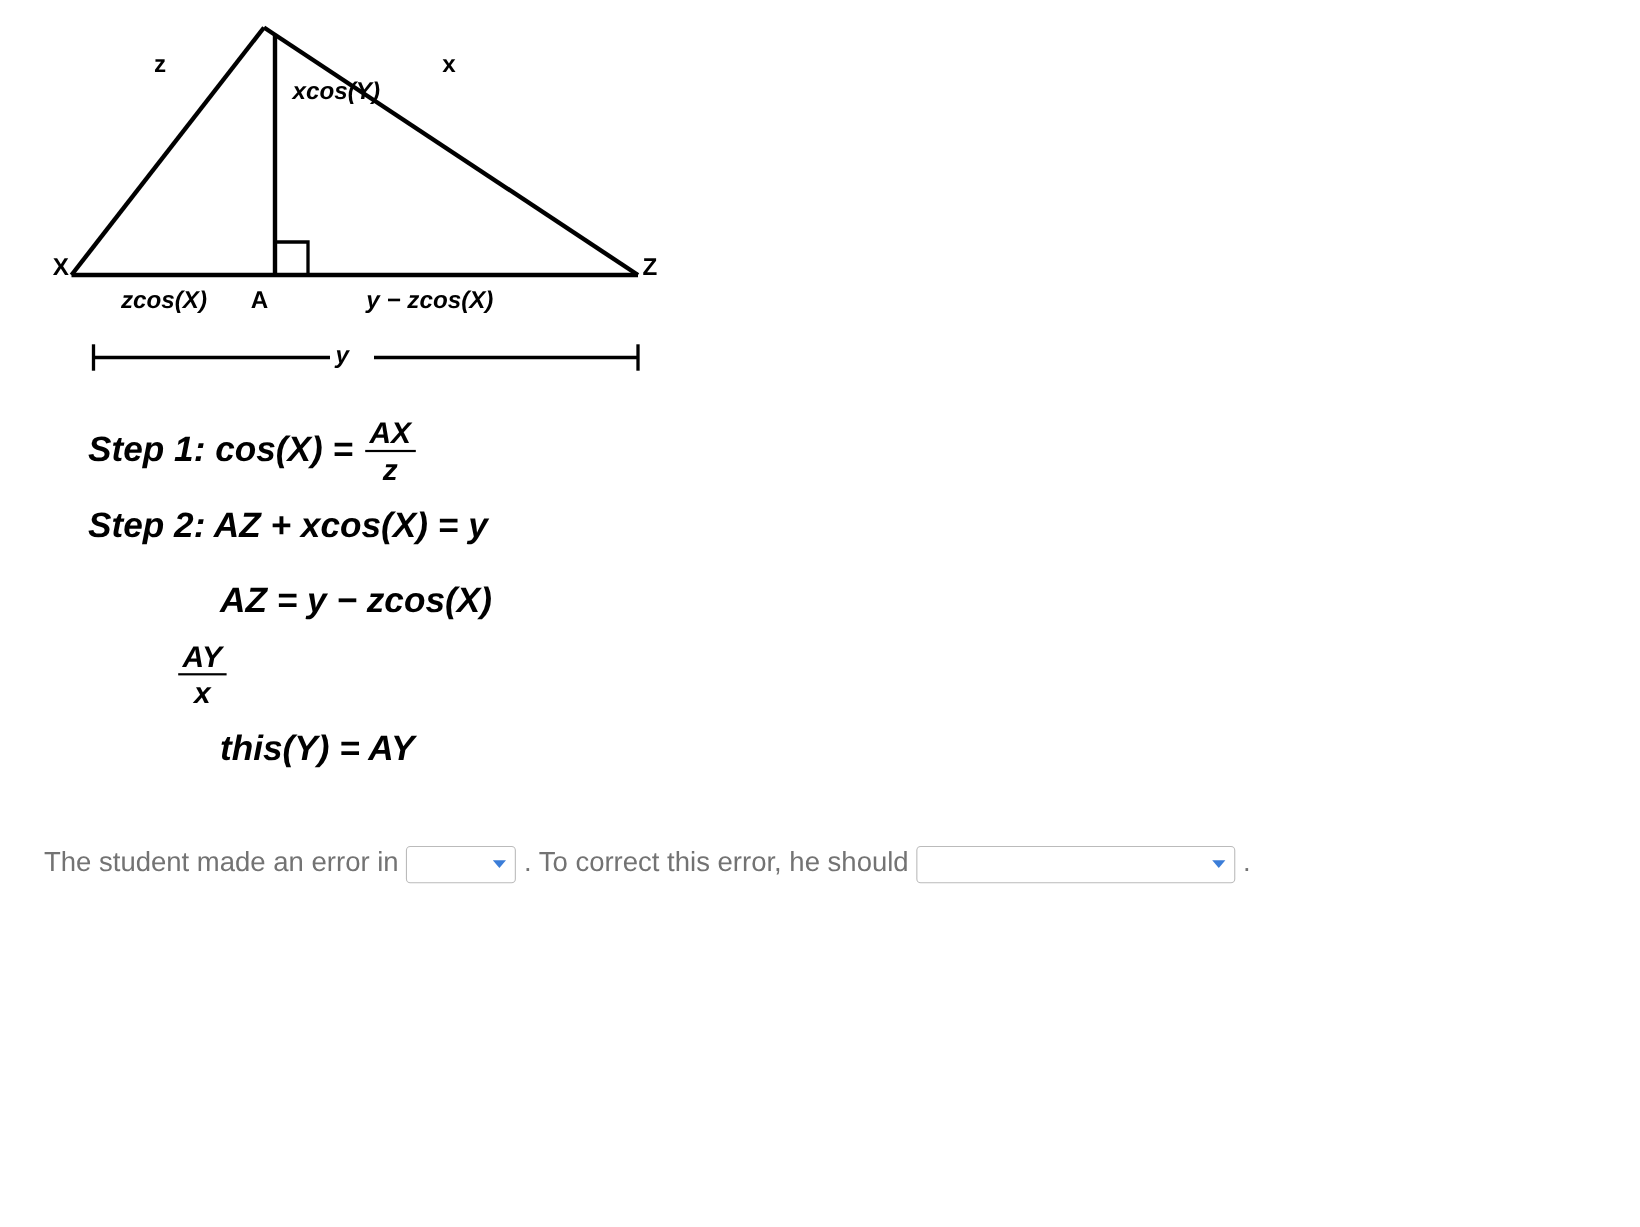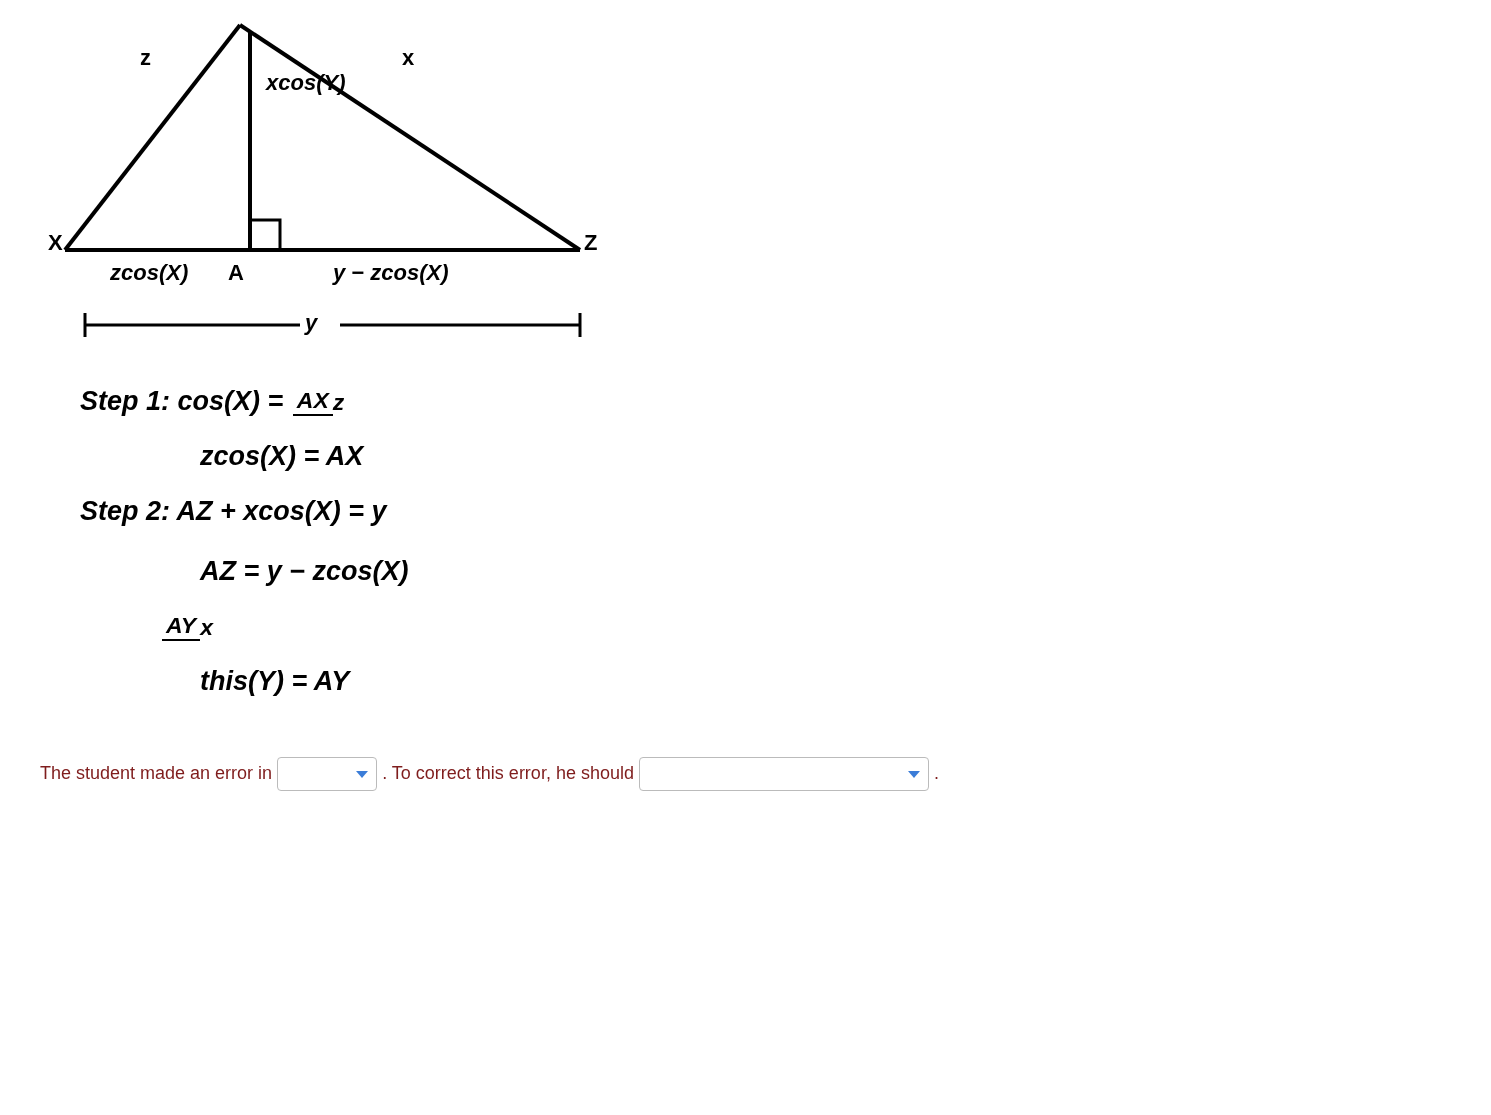--- a/index.html
+++ b/index.html
@@ -22,49 +22,50 @@
     font-family: "Segoe UI", Arial, sans-serif;
     font-size: 22px;
     font-weight: 600;
     color: #000;
     white-space: nowrap;
   }
   .steps {
     font-family: "Comic Sans MS", "Segoe Script", cursive, sans-serif;
     font-weight: 700;
     font-style: italic;
-    font-size: 27px;
+    font-size: 32px;
     line-height: 1.6;
     margin-left: 40px;
     margin-bottom: 50px;
     width: 560px;
   }
   .steps .line {
     margin: 12px 0;
   }
   .frac {
     display: inline-flex;
+    flex-direction: column;
     vertical-align: middle;
     text-align: center;
     font-size: 0.85em;
     line-height: 1;
     margin: 0 2px;
     justify-content: space-between;
   }
   .frac .num {
     border-bottom: 2.5px solid #000;
     padding: 0 4px 2px 4px;
   }
   .frac .den {
     padding-top: 2px;
   }
   .question {
     font-family: Arial, Helvetica, sans-serif;
-    font-size: 18px;
-    color: #7f1d1d;
+    font-size: 25px;
+    color: #737373;
     line-height: 2.3;
     margin-top: 40px;
   }
   .question .qline {
     margin: 8px 0;
   }
   .dropdown {
     display: inline-flex;
     align-items: center;
     justify-content: flex-end;
@@ -120,21 +121,20 @@
   <span class="lbl" style="left:265px; top:290px; font-style:italic;">y</span>
 </div>
 
 <div class="steps">
   <div class="line">
     <span>Step 1: cos(X) = </span><span class="frac">
         <span class="num">AX</span>
         <span class="den">z</span>
       </span>
   </div>
-  <div class="line" style="padding-left:120px;">zcos(X) = AX</div>
   <div class="line">Step 2: AZ + xcos(X) = y</div>
   <div class="line" style="padding-left:120px;margin-top:16px;">AZ = y − zcos(X)</div>
   <div class="line" style="padding-left:80px;">
     <span class="frac">
         <span class="num">AY</span>
         <span class="den">x</span>
       </span>
   </div>
   <div class="line" style="padding-left:120px;">this(Y) = AY</div>
 </div>

